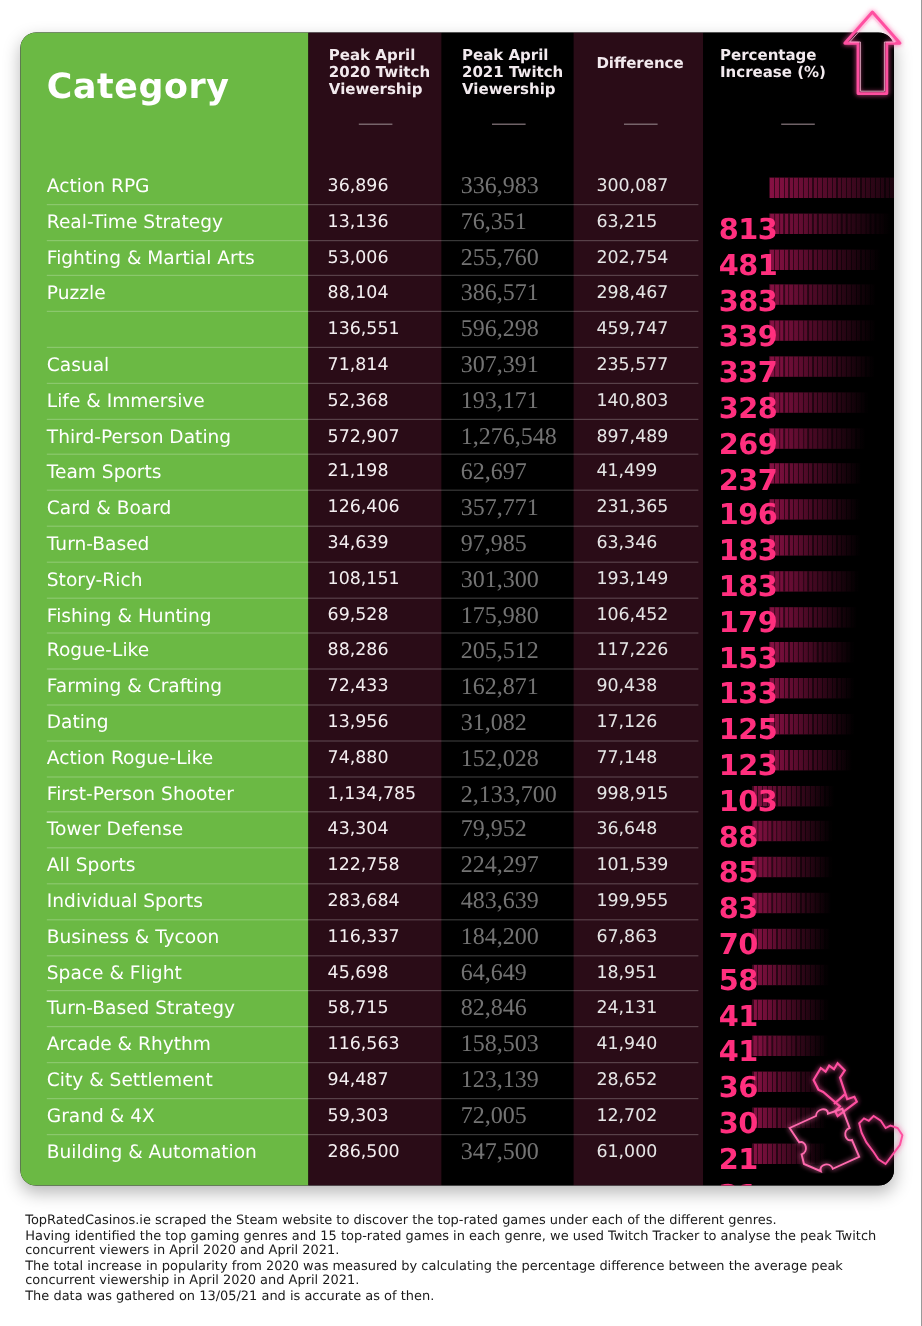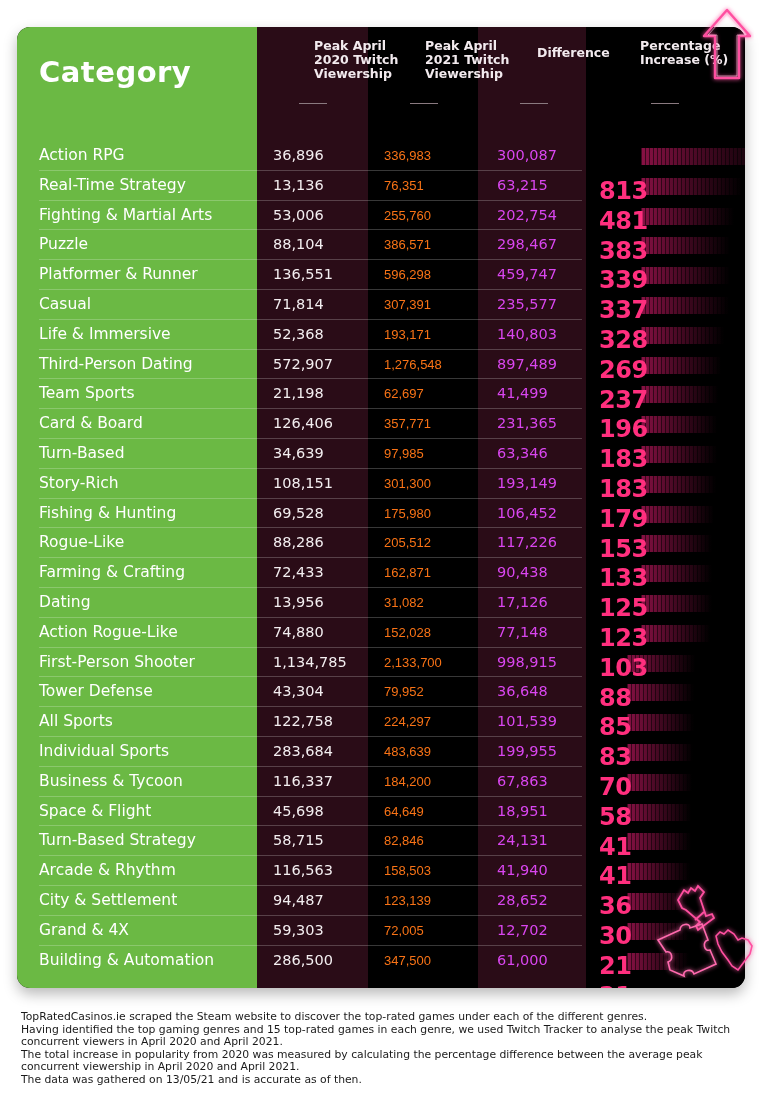--- a/index.html
+++ b/index.html
@@ -20,21 +20,21 @@
   .col-2021 { left:351px; width:110px; background:#000; }
   .col-diff { left:461px; width:108px; background:#2a0c17; }
   .col-pct { left:569px; width:159px; background:#000; }
 
   .cat-title {
     position:absolute; left:22px; top:28px; color:#fff;
     font-family:"DejaVu Sans",sans-serif; font-weight:bold; font-size:29px; letter-spacing:0.5px;text-align:center;
   }
   .hdr {
     position:absolute; top:12px; color:#f2eaee; font-weight:bold;
-    font-size:12.5px; line-height:14px; font-family:"DejaVu Sans",sans-serif;margin-left:40px;
+    font-size:12.5px; line-height:14px; font-family:"DejaVu Sans",sans-serif;
   }
   .hdr-2020 { left:257px; width:100px; }
   .hdr-2021 { left:368px; width:100px; }
   .hdr-diff { left:480px; width:100px; top:19px; }
   .hdr-pct { left:583px; width:110px; }
   .hdr-line {
     position:absolute; top:76px; width:28px; height:1px; background:#8a7a80;
   }
 
   .rows { position:absolute; left:0; top:114px; width:588px; }
@@ -43,22 +43,22 @@
   }
   .row .sep {
     position:absolute; left:22px; right:23px; bottom:0; height:1px; background:rgba(255,255,255,0.22);
   }
   .row:last-child .sep { display:none; }
   .cell {
     position:absolute; top:0; height:29.8px; line-height:29.8px; white-space:nowrap;
   }
   .c-cat { left:22px; color:#fff; font-size:15.5px; font-family:"DejaVu Sans",sans-serif; }
   .c-2020 { left:256px; color:#f3eef0; font-size:14.5px; font-family:"DejaVu Sans",sans-serif; }
-  .c-2021 { left:367px; color:#f97316; font-size:13px; font-family:Liberation Sans, sans-serif; }
-  .c-diff { left:480px; color:#d946ef; font-size:14.5px; font-family:"DejaVu Sans",sans-serif; }
+  .c-2021 { left:367px; color:#737373; font-size:20px; font-family:Liberation Serif, serif; }
+  .c-diff { left:480px; color:#e5e5e5; font-size:14.5px; font-family:"DejaVu Sans",sans-serif; }
   .c-pct {
     left:582px; color:#ff2f7e; font-size:24px; font-weight:bold; letter-spacing:-0.5px;
     font-family:"DejaVu Sans",sans-serif; z-index:2;margin-top:36px;
   }
   .bar {
     position:absolute; top:7px; height:17px; left:600px; width:130px;
     background:
       repeating-linear-gradient(90deg, rgba(0,0,0,0.55) 0 1px, transparent 1px 4px),
       linear-gradient(90deg, rgba(160,20,80,0.85) 0%, rgba(120,15,60,0.6) 45%, rgba(0,0,0,0) 100%);
     z-index:1;
@@ -129,21 +129,20 @@
       <div class="row">
         <span class="cell c-cat">Puzzle</span>
         <span class="cell c-2020">88,104</span>
         <span class="cell c-2021">386,571</span>
         <span class="cell c-diff">298,467</span>
         <span class="bar" style="left:624px;width:89.18819188191881px"></span>
         <span class="cell c-pct">339</span>
         <span class="sep"></span>
       </div>
       <div class="row">
-        <span class="cell c-cat">Platformer &amp; Runner</span>
         <span class="cell c-2020">136,551</span>
         <span class="cell c-2021">596,298</span>
         <span class="cell c-diff">459,747</span>
         <span class="bar" style="left:624px;width:89.0159901599016px"></span>
         <span class="cell c-pct">337</span>
         <span class="sep"></span>
       </div>
       <div class="row">
         <span class="cell c-cat">Casual</span>
         <span class="cell c-2020">71,814</span>

